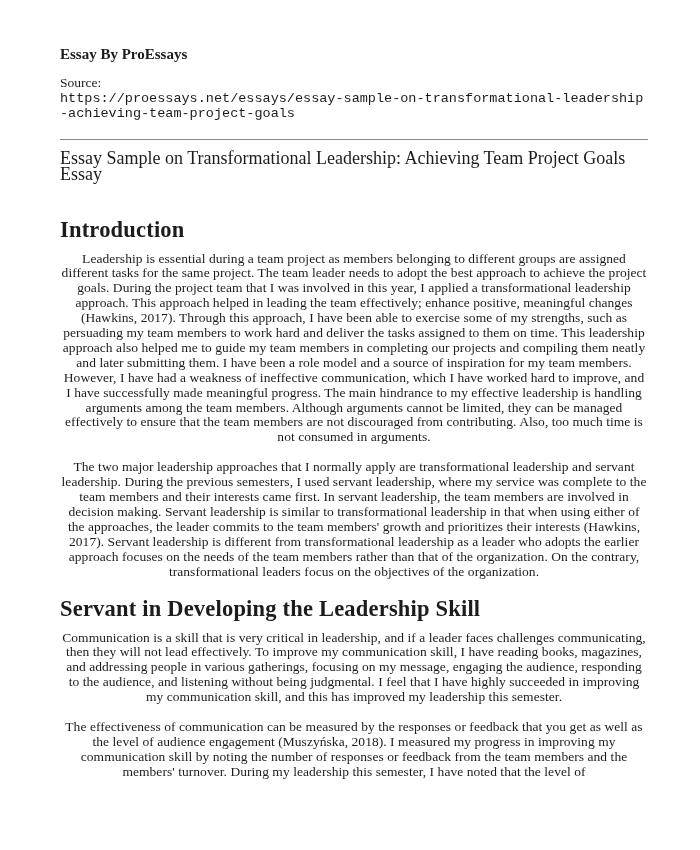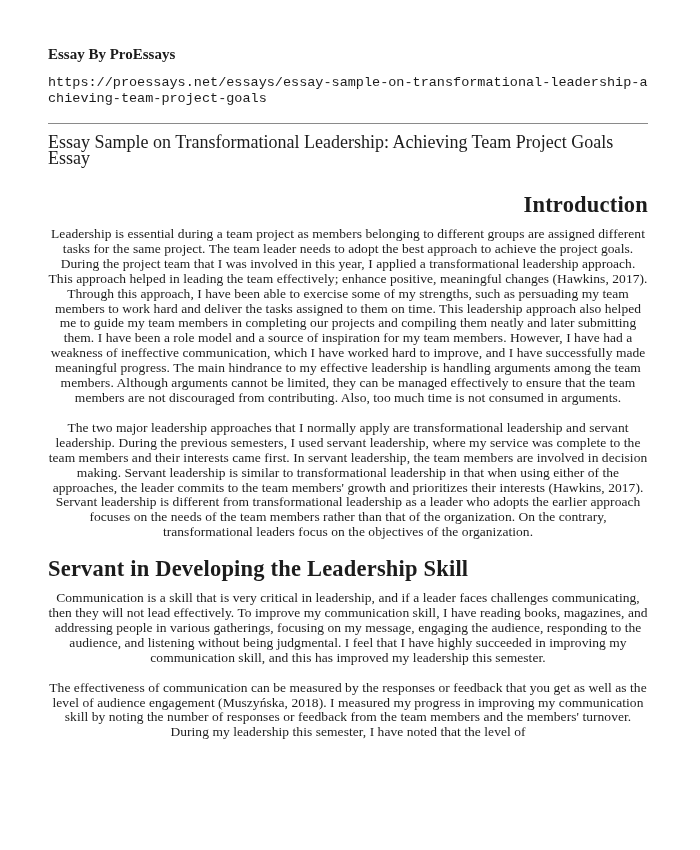--- a/index.html
+++ b/index.html
@@ -12,21 +12,21 @@
     height: 850px;
     overflow: hidden;
     color: #1c1c1c;
     font-family: "Liberation Serif", "DejaVu Serif", serif;
     -webkit-font-smoothing: antialiased;
   }
   .page {
     box-sizing: border-box;
     width: 700px;
     height: 681px;
-    padding: 46px 52px 0 48px;
+    padding: 46px 52px 0 60px;
     background: #ffffff;
   }
   .byline {
     font-weight: bold;
     font-size: 15px;
     line-height: 17px;
     margin: 0 0 12px 0;
   }
   .source-block {
     font-size: 13.5px;
@@ -50,42 +50,42 @@
     margin: 10px 0 0 0;
   }
   h1.section-heading {
     font-size: 22.5px;
     line-height: 27px;
     font-weight: bold;
     margin: 0;
     letter-spacing: 0.2px;
   }
   h1.first-heading {
-    margin: 25px 0 9px 0;
-    text-align: right;
+    margin: 34px 0 9px 0;
   }
   h1.later-heading {
     margin: 9px 0 9px 0;
   }
   p.body-para {
     font-size: 13.5px;
     line-height: 14.9px;
     margin: 0 0 15px 0;
     letter-spacing: 0.05px;
     text-align: center;
   }
 </style>
 </head>
 <body>
 
 <div class="page">
 
   <div class="byline">Essay By ProEssays</div>
 
   <div class="source-block">
+    <div class="source-label">Source:</div>
     <div class="source-url">https://proessays.net/essays/essay-sample-on-transformational-leadership-achieving-team-project-goals</div>
   </div>
 
   <hr class="divider">
 
   <div class="doc-title">Essay Sample on Transformational Leadership: Achieving Team Project Goals Essay</div>
 
   <h1 class="section-heading first-heading">Introduction</h1>
 
   <p class="body-para">Leadership is essential during a team project as members belonging to different groups are assigned different tasks for the same project. The team leader needs to adopt the best approach to achieve the project goals. During the project team that I was involved in this year, I applied a transformational leadership approach. This approach helped in leading the team effectively; enhance positive, meaningful changes (Hawkins, 2017). Through this approach, I have been able to exercise some of my strengths, such as persuading my team members to work hard and deliver the tasks assigned to them on time. This leadership approach also helped me to guide my team members in completing our projects and compiling them neatly and later submitting them. I have been a role model and a source of inspiration for my team members. However, I have had a weakness of ineffective communication, which I have worked hard to improve, and I have successfully made meaningful progress. The main hindrance to my effective leadership is handling arguments among the team members. Although arguments cannot be limited, they can be managed effectively to ensure that the team members are not discouraged from contributing. Also, too much time is not consumed in arguments.</p>

